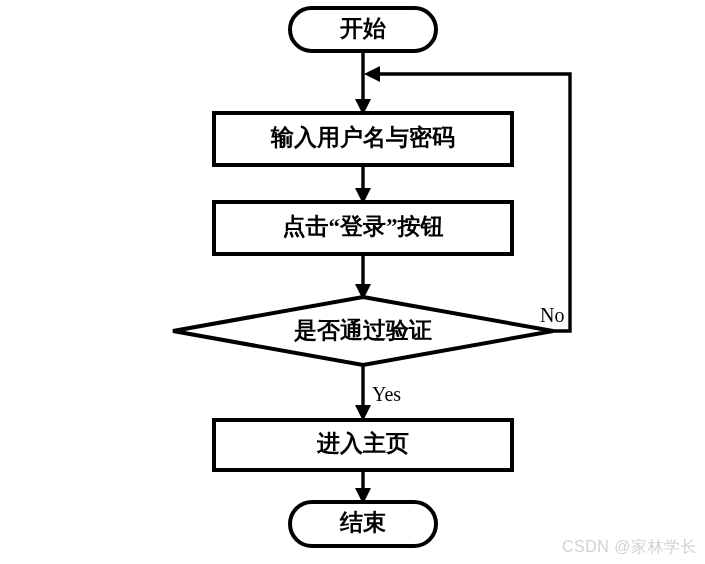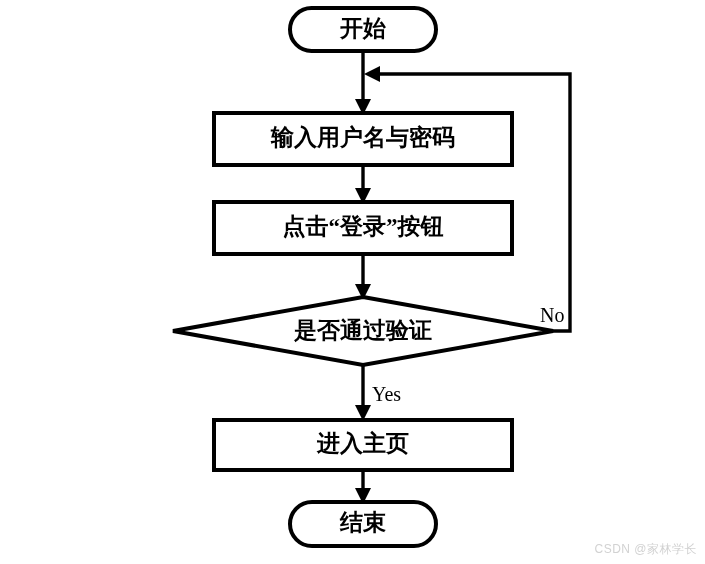--- a/index.html
+++ b/index.html
@@ -60,21 +60,21 @@
     font-weight: normal;
     fill: #000000;
     text-anchor: start;
     dominant-baseline: middle;
   }
   #watermark {
     position: absolute;
     right: 8px;
     bottom: 6px;
     font-family: "Liberation Sans", sans-serif;
-    font-size: 12px;
+    font-size: 16px;
     color: #d2d2d2;
     letter-spacing: 0.5px;
     white-space: nowrap;
     user-select: none;
   }
 </style>
 </head>
 <body>
 
 <svg id="flow-canvas" viewBox="0 0 705 564">

